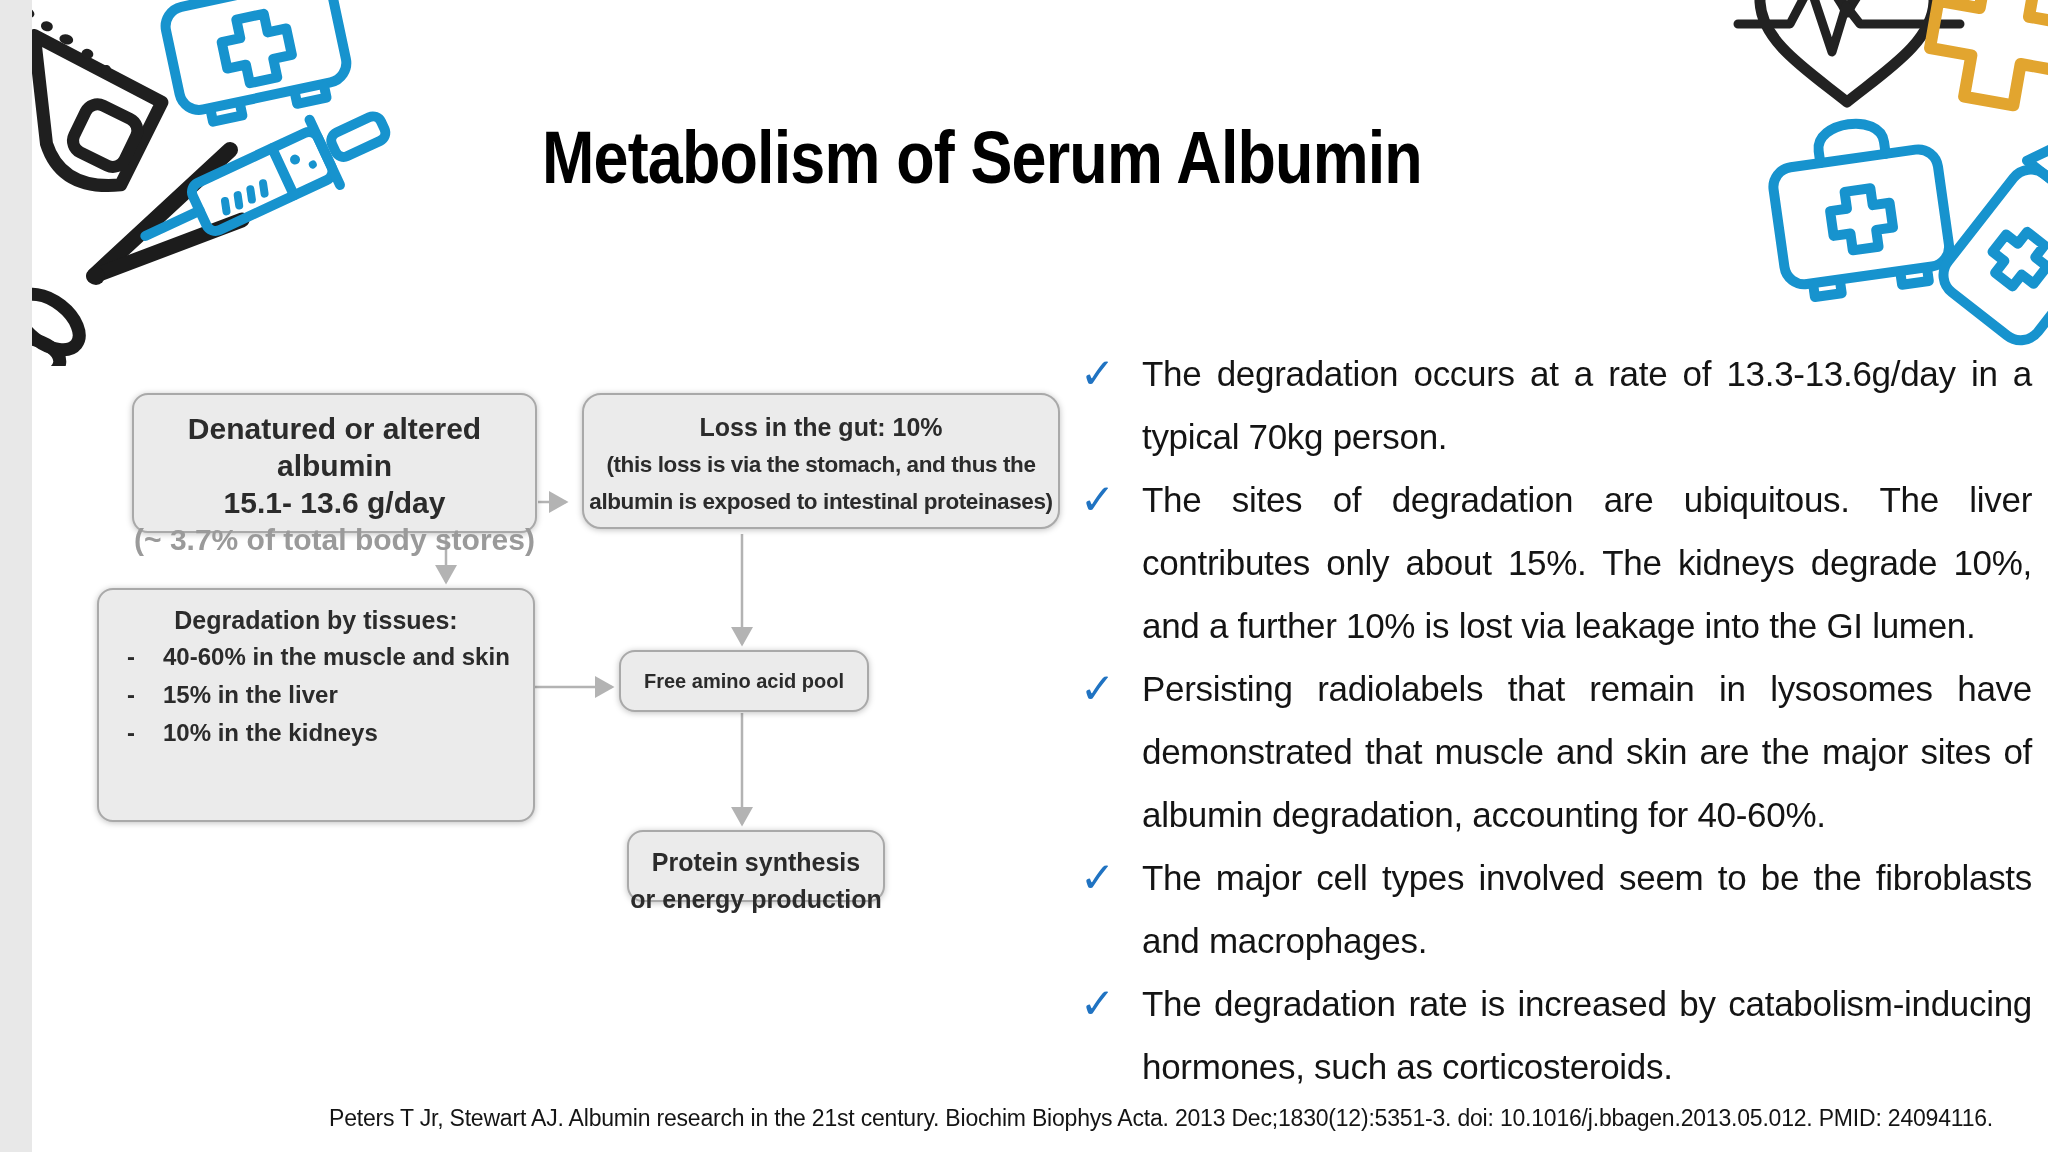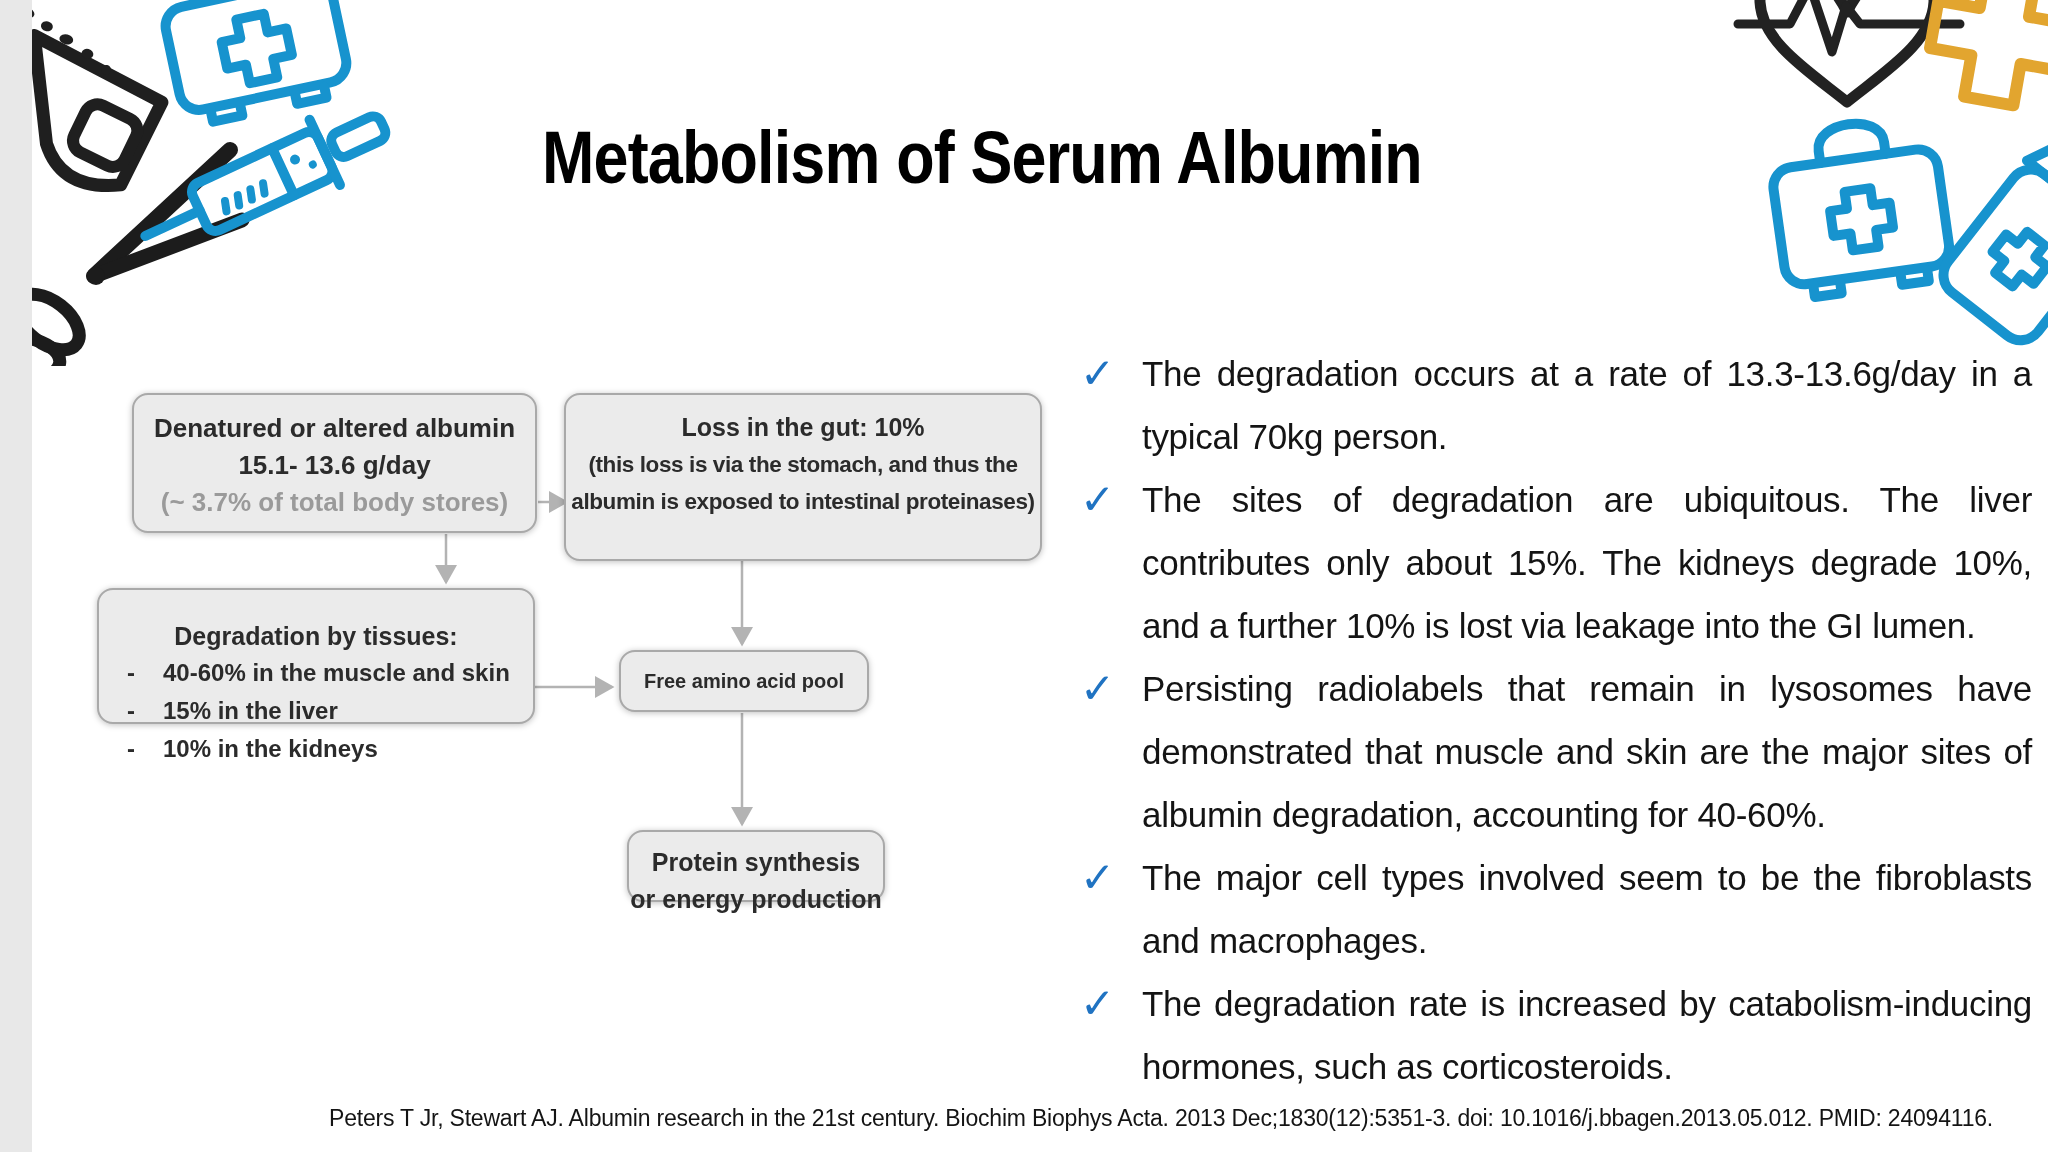--- a/index.html
+++ b/index.html
@@ -16,26 +16,26 @@
     letter-spacing:-1px;transform:scaleX(0.85);transform-origin:50% 50%;
   }
 
   
   .fc-box{
     position:absolute;background:#ebebeb;border:2px solid #a9a9a9;border-radius:16px;
     box-shadow:0 1px 6px rgba(0,0,0,.25);color:#2b2b2b;font-weight:bold;text-align:center;
     box-sizing:border-box;
   }
   .fc1{left:100px;top:393px;width:405px;height:140px;padding-top:15px;}
-  .fc1 .l{font-size:26px;line-height:37px;}
+  .fc1 .l{font-size:30px;line-height:37px;}
   .fc1 .muted{color:#9a9a9a;}
-  .fc2{left:532px;top:393px;width:478px;height:168px;padding-top:13px;}
+  .fc2{left:550px;top:393px;width:478px;height:136px;padding-top:13px;border-radius:19px;}
   .fc2 .l1{font-size:25px;line-height:38px;}
   .fc2 .l{font-size:22.5px;line-height:37px;letter-spacing:-0.4px;}
-  .fc3{left:65px;top:588px;width:438px;height:136px;padding-top:28px;}
+  .fc3{left:65px;top:588px;width:438px;height:234px;padding-top:12px;}
   .fc3 .hd{font-size:25px;line-height:36px;}
   .fc3 .item{position:relative;text-align:left;padding-left:64px;font-size:24px;line-height:38px;}
   .fc3 .item .mk{position:absolute;left:28px;top:0;}
   .fc4{left:587px;top:650px;width:250px;height:62px;line-height:58px;font-size:20px;}
   .fc5{left:595px;top:830px;width:258px;height:72px;padding-top:12px;}
   .fc5 .l{font-size:25px;line-height:37px;}
 
   
   .bullets{position:absolute;left:1048px;top:342px;width:952px;}
   .bullet{display:flex;align-items:flex-start;}

